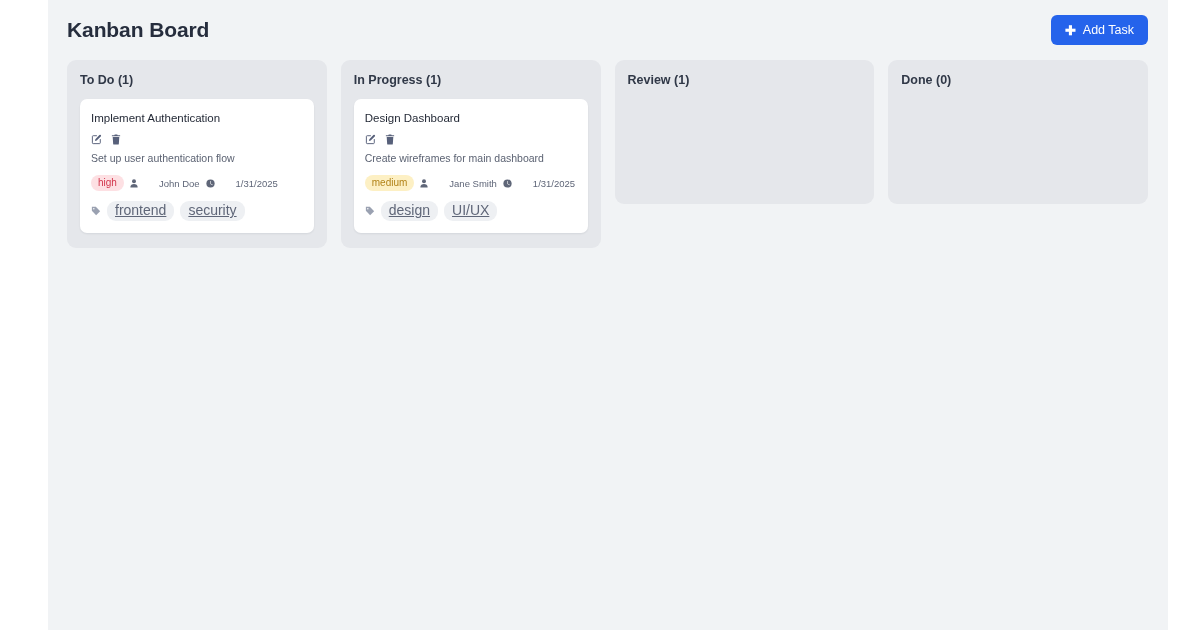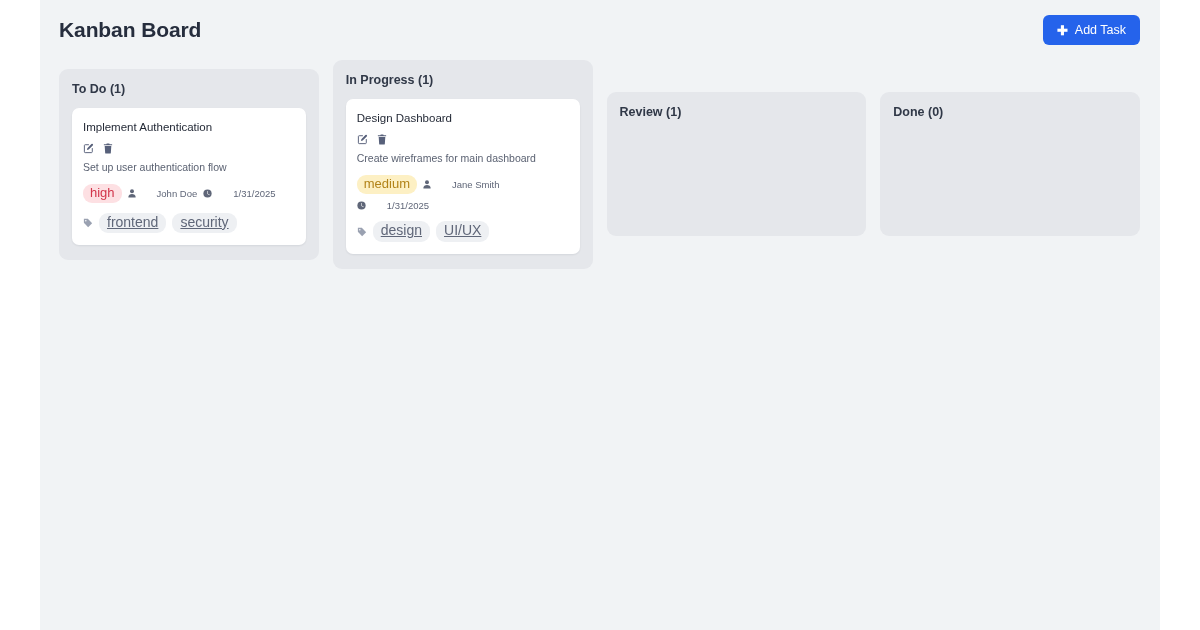--- a/index.html
+++ b/index.html
@@ -7,21 +7,21 @@
   html, body {
     width: 1200px;
     height: 630px;
     background: #ffffff;
     font-family: "Liberation Sans", sans-serif;
     overflow: hidden;
   }
 
   #app {
     position: absolute;
-    left: 40px;
+    left: 48px;
     top: 0;
     width: 1120px;
     height: 630px;
     background: #f1f3f5;
   }
 
   
   .board-header {
     height: 60px;
     display: flex;
@@ -54,21 +54,21 @@
     font-size: 13px;
     line-height: 1;
     font-weight: bold;
   }
 
   
   .board {
     display: flex;
     gap: 14px;
     padding: 0 20px 0 19px;
-    align-items: center;
+    align-items: flex-start;
   }
 
   .column {
     flex: 1 1 0;
     min-width: 0;
     background: #e5e7eb;
     border-radius: 9px;
     padding: 13px 13px 15px 13px;
     min-height: 144px;
   }
@@ -138,21 +138,21 @@
   .card-meta {
     display: flex;
     align-items: center;
     gap: 6px;
     margin-top: 9px;
     flex-wrap: wrap;
   }
 
   .priority {
     display: inline-block;
-    font-size: 13px;
+    font-size: 10px;
     border-radius: 9px;
     padding: 2px 7px 3px 7px;
     line-height: 1.1;
   }
   .priority.high   { background: #fde0e3; color: #d2354b; }
   .priority.medium { background: #fdf0c4; color: #b28318; }
 
   .meta-item {
     display: inline-flex;
     align-items: center;

